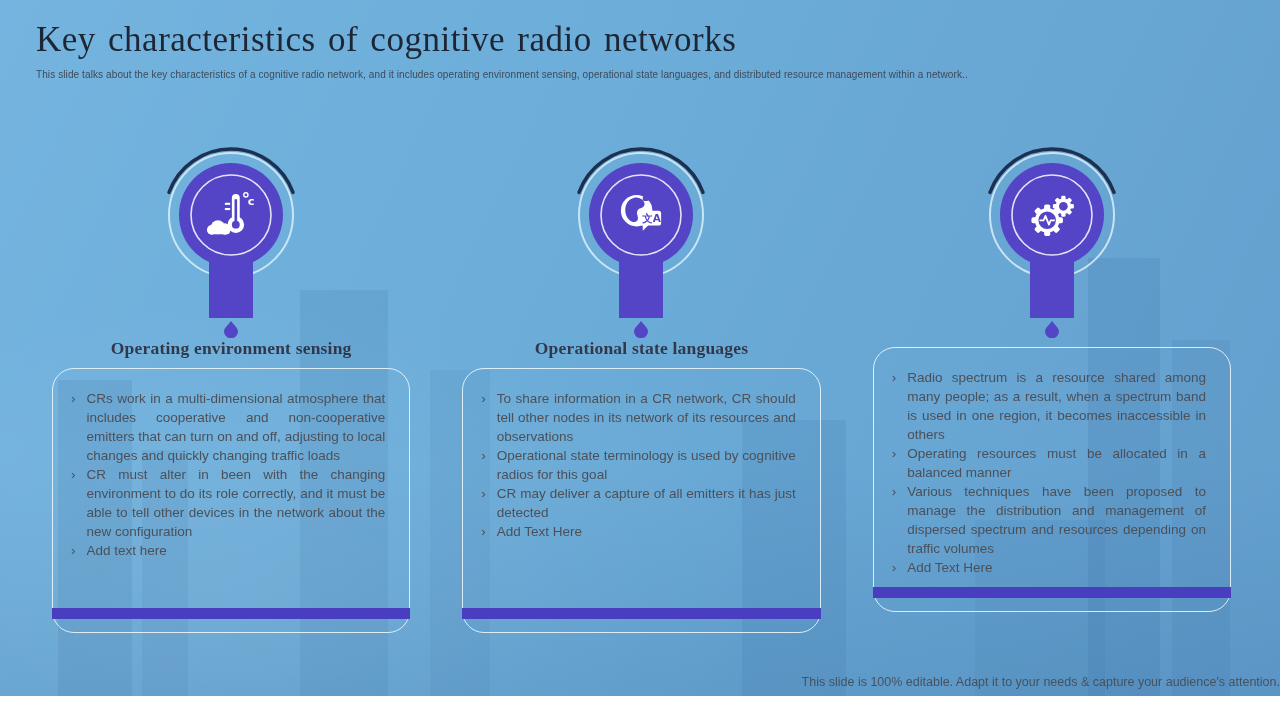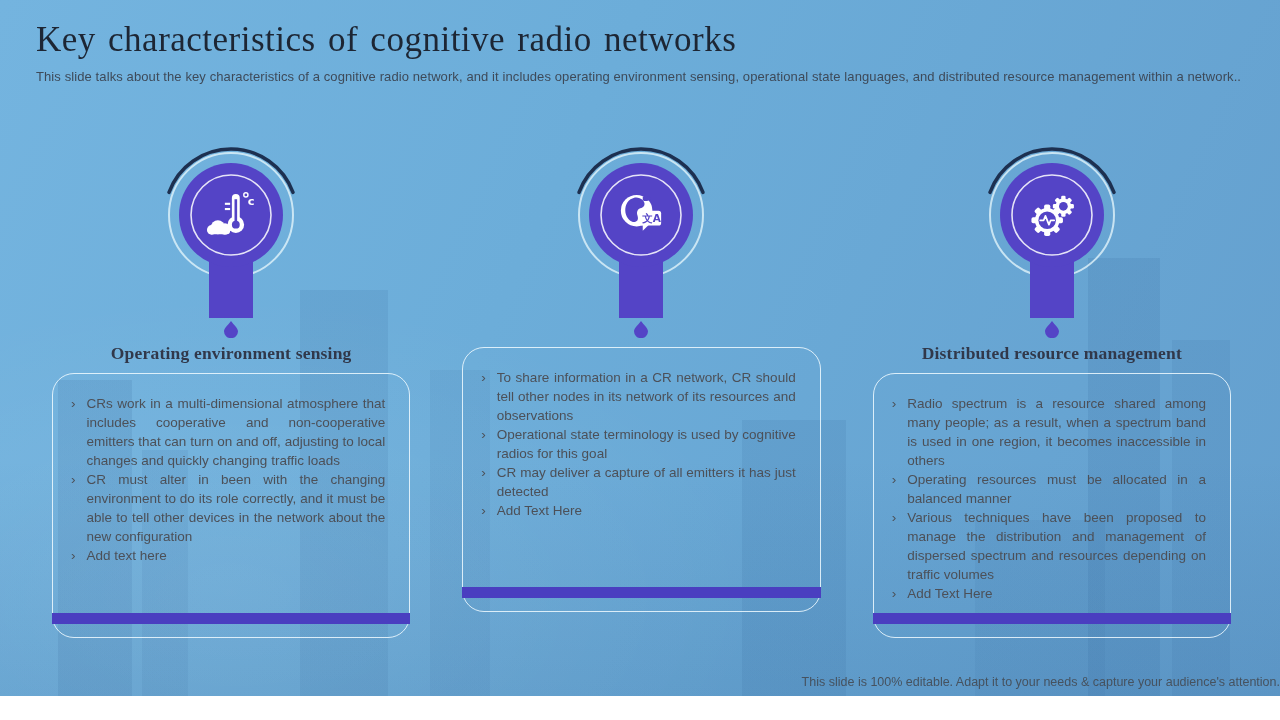--- a/index.html
+++ b/index.html
@@ -37,33 +37,33 @@
     background:radial-gradient(900px 500px at 18% 85%, rgba(255,255,255,.07), rgba(255,255,255,0) 60%);
   }
 
   .header { position:absolute; top:20px; left:36px; right:36px; z-index:3; }
   .title {
     font-family:"Liberation Serif", serif; font-weight:400;
     font-size:35px; letter-spacing:.5px; word-spacing:3px;
     color:#1d2634;
   }
   .subtitle {
-    margin-top:9px; font-size:13px; letter-spacing:.1px; color:#3e4a59;
+    margin-top:9px; font-size:10px; letter-spacing:.1px; color:#3e4a59;
   }
 
   .columns {
     position:absolute; top:146px; left:52px; right:49px; z-index:3;
     display:flex; gap:52px;
   }
   .column { flex:1 1 0; display:flex; flex-direction:column; align-items:center; }
 
   .assembly { width:180px; height:192px; display:block; }
 
   .col-heading {
-    margin-top:5px; font-family:"Liberation Serif", serif; font-weight:700;
+    font-family:"Liberation Serif", serif; font-weight:700;
     font-size:17.5px; color:#31384a; text-align:center; letter-spacing:.2px;
   }
 
   .textbox {
     position:relative; width:100%; height:265px; margin-top:9px;
     border:1.5px solid rgba(240,250,255,.85); border-radius:22px;
     padding:20px 24px 36px 18px;
   }
   .textbox ul { list-style:none; }
   .textbox li {
@@ -150,20 +150,21 @@
           <circle cx="27" cy="27" r="18" fill="#fff"></circle>
           <path d="M20,14 C14,18 13,26 15,32 C18,40 25,42 28,38 C30,34 26,31 28,27 C30,23 35,25 36,20 C37,16 31,11 25,12 Z" fill="#5444c6"></path>
           <path d="M34,11 C37,9 41,10 43,13 C41,16 37,17 34,15 Z" fill="#5444c6"></path>
           <g>
             <rect x="31" y="27" width="24" height="17" rx="3" fill="#fff"></rect>
             <path d="M34,43 L34,50 L41,43 Z" fill="#fff"></path>
             <text x="33.5" y="40" font-size="12" fill="#5444c6" class="glyph-text">文A</text>
           </g>
         </g>
       </svg>
+      <div class="col-heading">Operational state languages</div>
       <div class="textbox">
         <ul>
           <li>
               <span class="marker">›</span>
               <span>To share information in a CR network, CR should tell other nodes in its network of its resources and observations</span>
             </li>
           <li>
               <span class="marker">›</span>
               <span>Operational state terminology is used by cognitive radios for this goal</span>
             </li>
@@ -209,21 +210,20 @@
             <rect x="42.5" y="10" width="5" height="7" rx="1.5" transform="rotate(135 45 22)"></rect>
             <rect x="42.5" y="10" width="5" height="7" rx="1.5" transform="rotate(180 45 22)"></rect>
             <rect x="42.5" y="10" width="5" height="7" rx="1.5" transform="rotate(225 45 22)"></rect>
             <rect x="42.5" y="10" width="5" height="7" rx="1.5" transform="rotate(270 45 22)"></rect>
             <rect x="42.5" y="10" width="5" height="7" rx="1.5" transform="rotate(315 45 22)"></rect>
           </g>
           <circle cx="45" cy="22" r="9" fill="#fff"></circle>
           <circle cx="45" cy="22" r="5" fill="#5444c6"></circle>
         </g>
       </svg>
-      <div class="col-heading">Distributed resource management</div>
       <div class="textbox">
         <ul>
           <li>
               <span class="marker">›</span>
               <span>Radio spectrum is a resource shared among many people; as a result, when a spectrum band is used in one region, it becomes inaccessible in others</span>
             </li>
           <li>
               <span class="marker">›</span>
               <span>Operating resources must be allocated in a balanced manner</span>
             </li>

